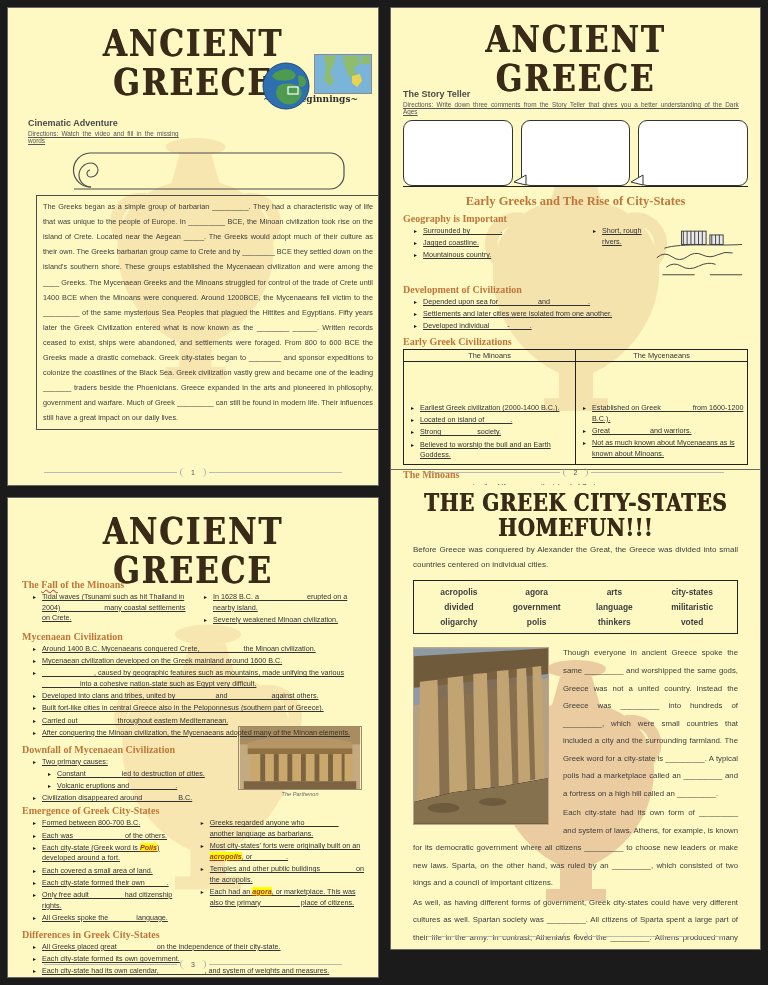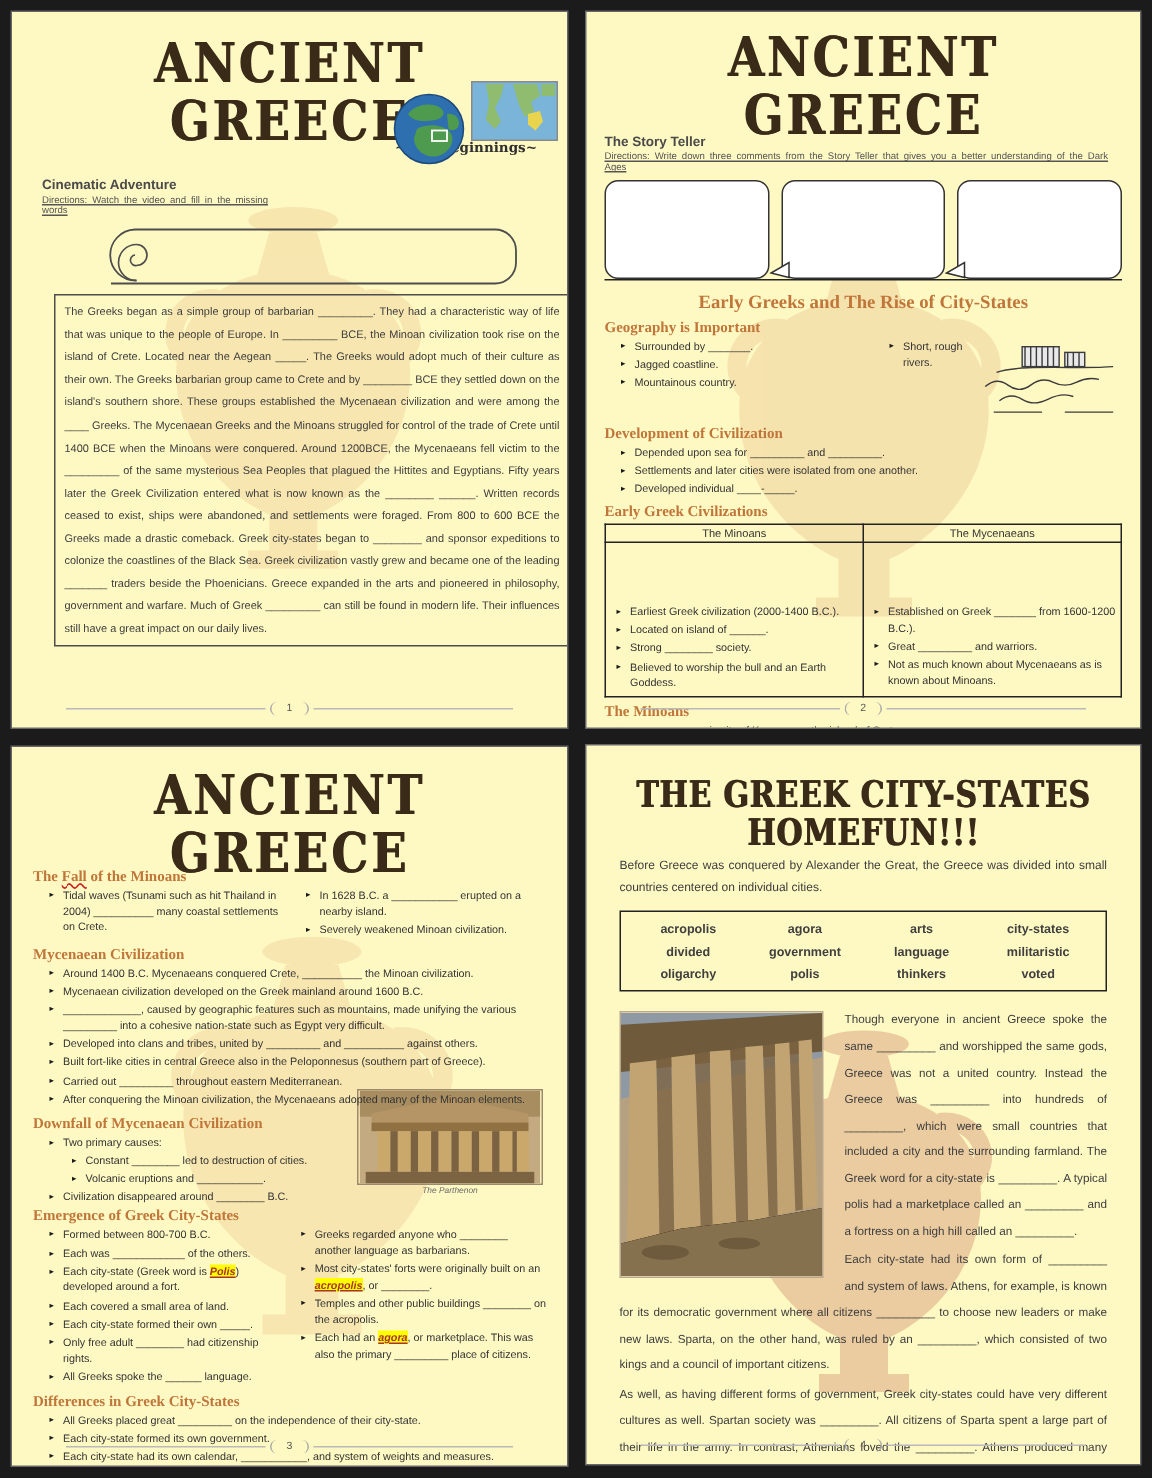--- a/index.html
+++ b/index.html
@@ -3,21 +3,21 @@
 <meta charset="utf-8">
 <style>
   * { margin:0; padding:0; box-sizing:border-box; }
   html,body { width:768px; height:985px; }
   body { background:#1b1b1b; font-family:"Liberation Sans", sans-serif; position:relative; }
 
   .page { position:absolute; background:#fef9c3; overflow:hidden; box-shadow:0 0 0 1px #666; }
   #page1 { left:8px;   top:8px;   width:370px; height:477px; }
   #page2 { left:391px; top:8px;   width:369px; height:477px; }
   #page3 { left:8px;   top:498px; width:370px; height:479px; }
-  #page4 { left:391px; top:497px; width:369px; height:479px; }
+  #page4 { left:391px; top:470px; width:369px; height:479px; }
 
   .wm { position:absolute; z-index:0; }
   .content { position:relative; z-index:1; height:100%; }
 
   
   .gtitle { font-family:"DejaVu Serif", serif; font-weight:bold; color:#3a2a18;
             text-align:center; letter-spacing:2px; line-height:1.05;
             text-shadow:0.6px 0 0 #3a2a18; }
   .gtitle.big { font-size:31px; transform:scaleY(1.18); transform-origin:top center; }
   .gtitle.hw  { font-size:20px; transform:scaleY(1.22); transform-origin:top center; letter-spacing:0.5px; }
@@ -26,21 +26,21 @@
 
   .sec-head { font-size:9px; font-weight:bold; color:#4a4a4a; }
   .directions { font-size:6.4px; color:#555; text-decoration:underline; word-spacing:1.5px; margin-top:2px; }
 
   .oh { font-family:"Liberation Serif", serif; font-weight:bold; color:#c0763a; font-size:10px; margin:4px 0 2px; }
   .oh-main { font-family:"Liberation Serif", serif; font-weight:bold; color:#c0763a; font-size:12.5px; text-align:center; margin:7px 0 3px; }
   .sq { text-decoration:underline wavy #d02020; text-decoration-thickness:1px; }
 
   ul.b { list-style:none; margin-left:9px; }
   ul.b li { position:relative; padding-left:11px; font-size:7.2px; color:#333;
-            line-height:1.48; margin-bottom:1.5px; }
+            line-height:1.48; margin-bottom:1.5px;text-decoration:underline; }
   ul.b li::before { content:"►"; position:absolute; left:1px; top:2px; font-size:5px; color:#1a1a1a; }
   ul.b.sub { margin-left:24px; margin-bottom:1px; }
 
   .hl { background:#ffff00; color:#a93232; font-style:italic; font-weight:bold; text-decoration:underline; }
 
   .two-col { display:flex; }
 
   
   #page1 .inner { padding:16px 20px 0; }
   .p1-images { position:absolute; right:6px; top:46px; display:flex; align-items:flex-start; }

